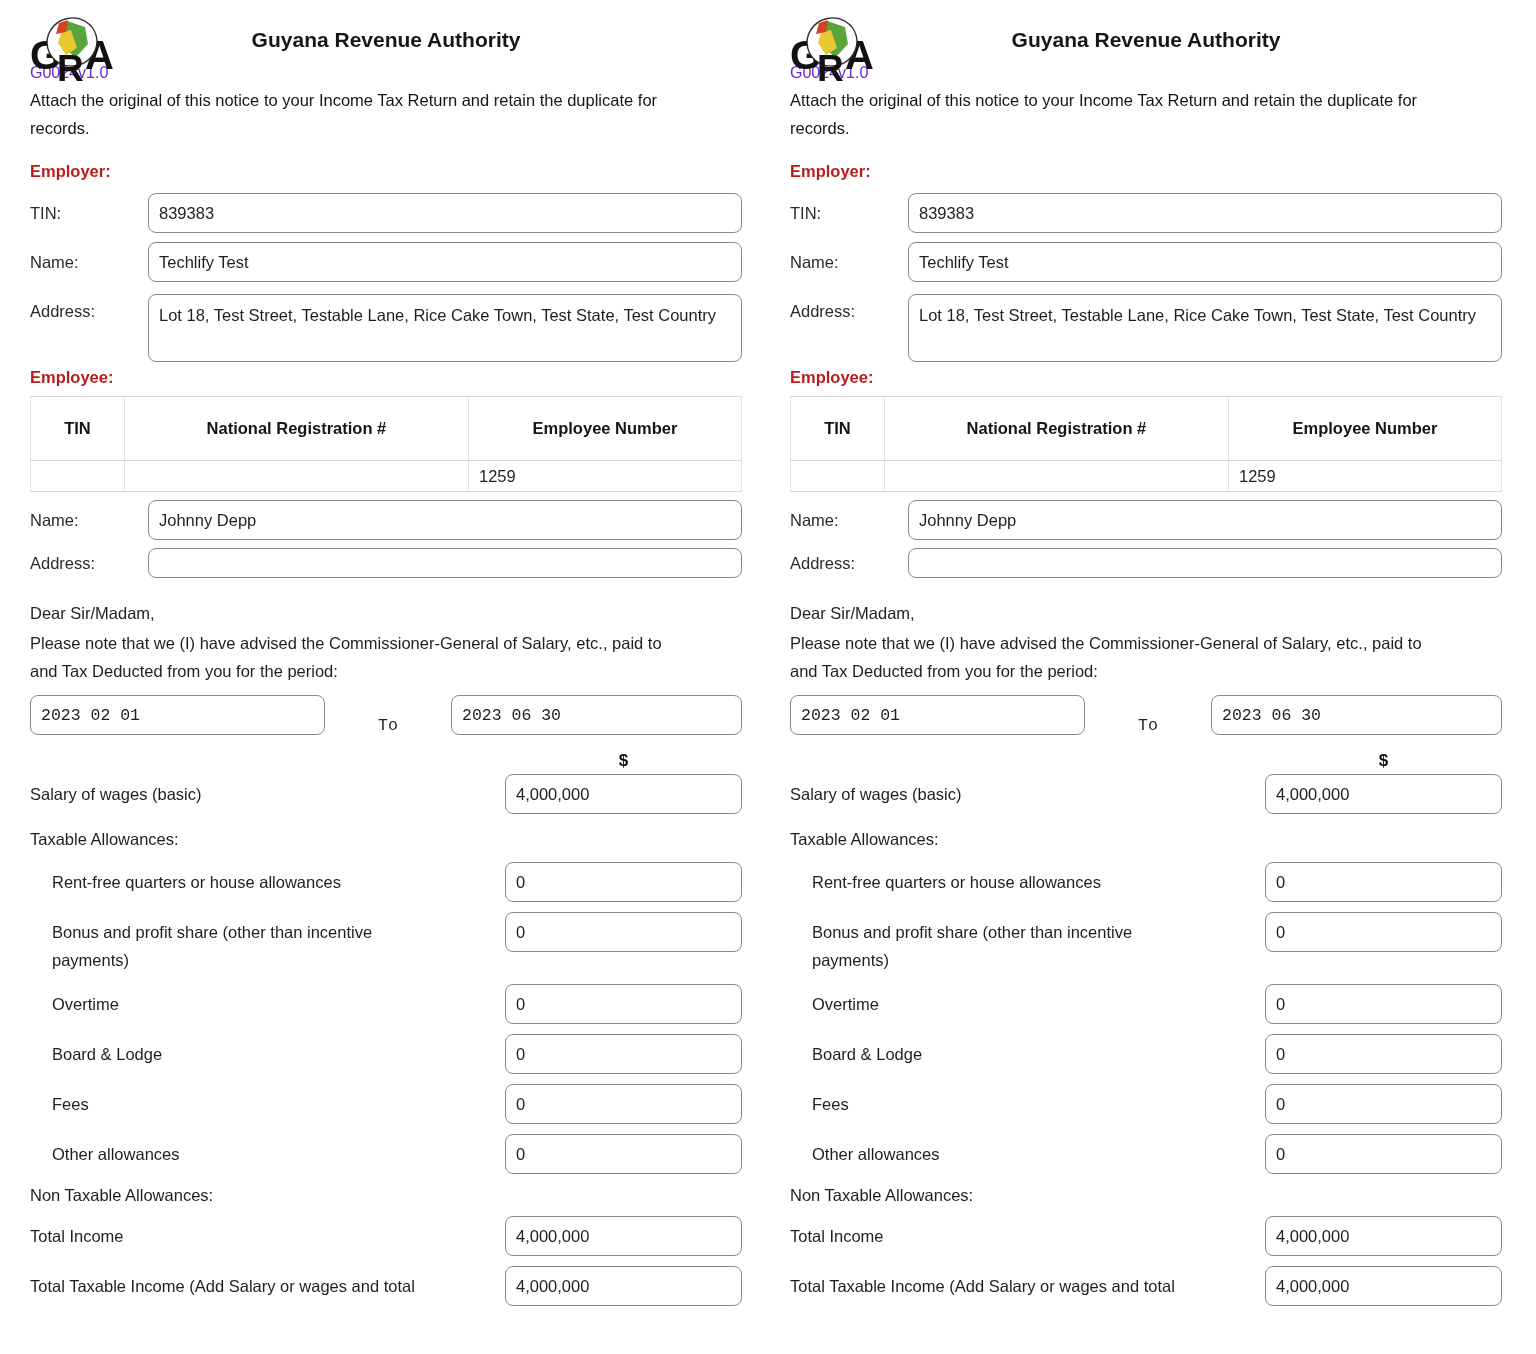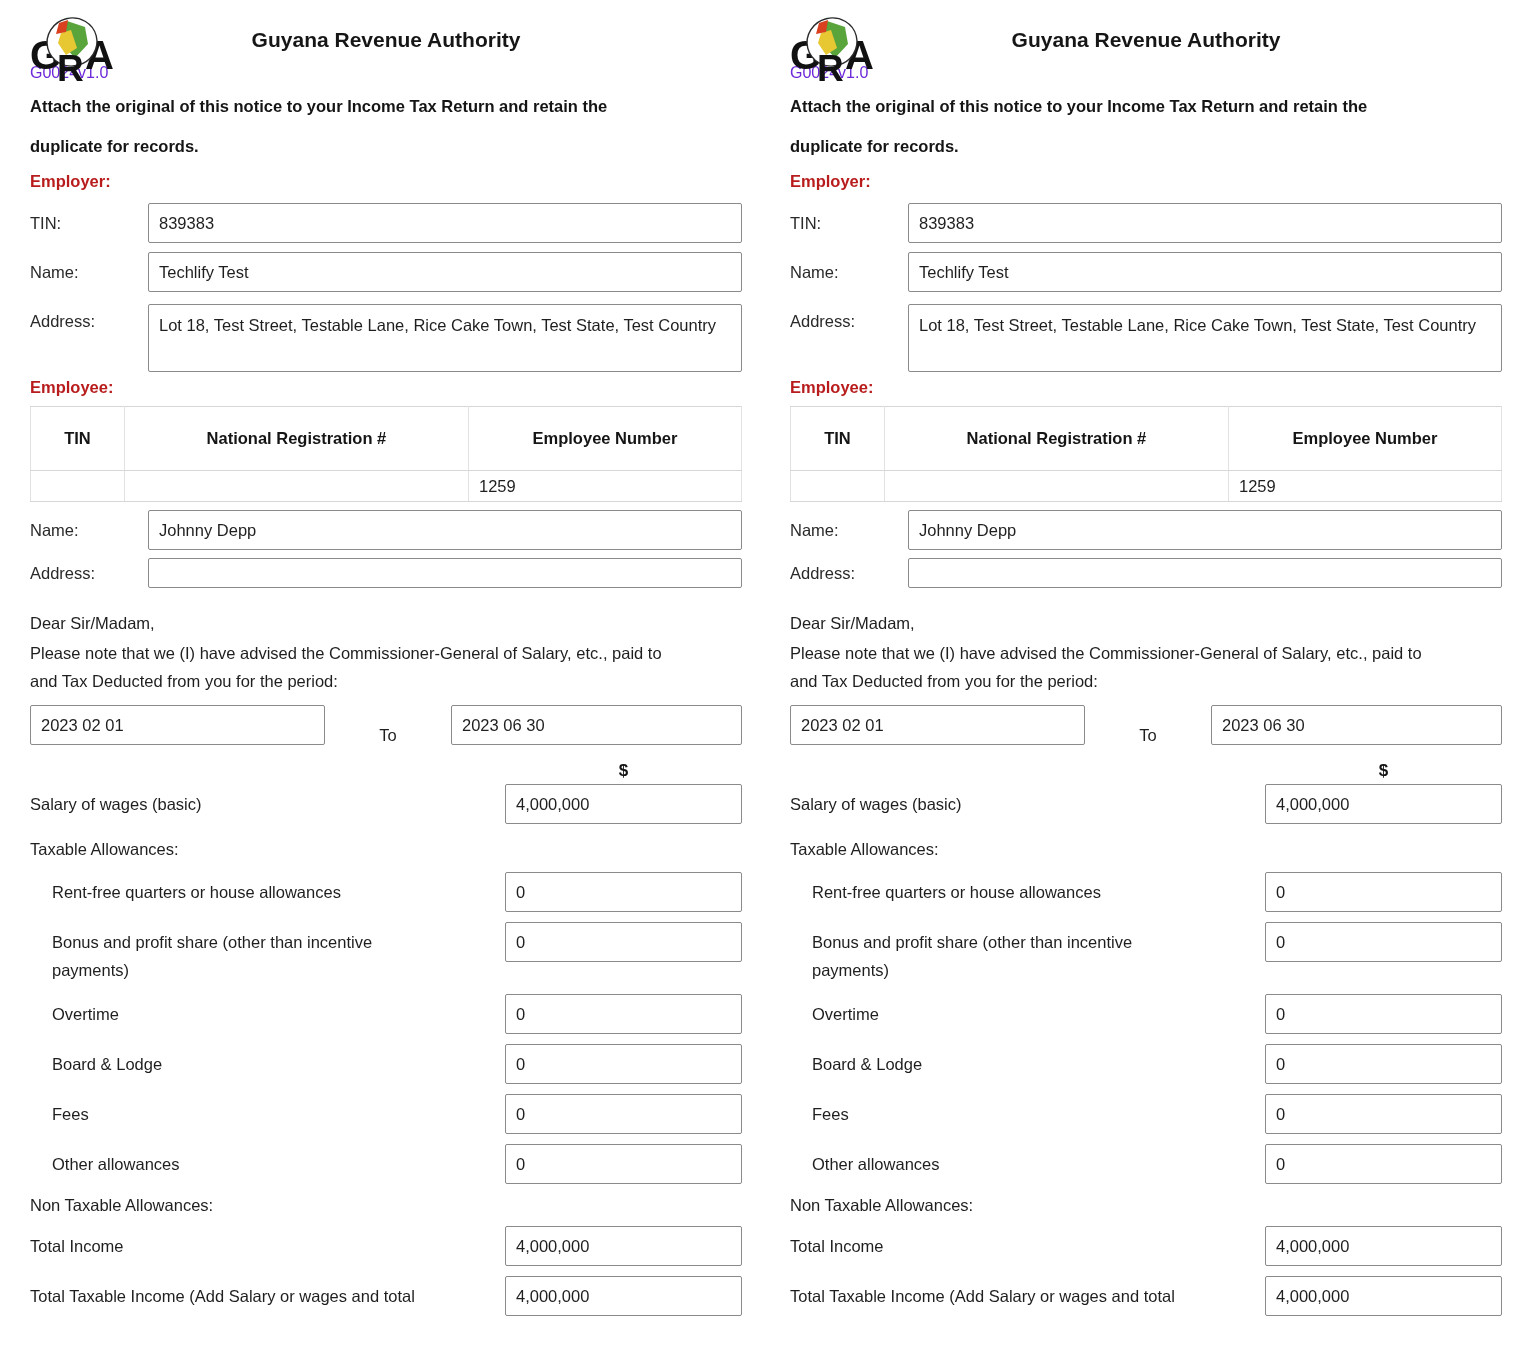--- a/index.html
+++ b/index.html
@@ -17,54 +17,54 @@
   .form-copy { flex: 0 0 712px; width: 712px; }
 
   
   .copy-header { position: relative; text-align: center; }
   .logo { position: absolute; left: 0; top: 0; width: 84px; height: 70px; }
   .org-title { margin: 0; padding-top: 14px; font-size: 21px; font-weight: bold; color: #161616; }
   .form-code { margin: 13px 0 0 0; font-size: 21px; font-weight: bold; color: #161616; }
   .variant { text-decoration: underline; text-decoration-thickness: 2px; text-underline-offset: 4px; }
 
   .version { margin-top: 12px; font-size: 16px; color: #6d28d9; }
-  .note { margin: 4px 0 2px 0; max-width: 646px; font-size: 16.5px; font-weight: bold; line-height: 40px; color: #151515; }
+  .note { margin: 4px 0 16px 0; max-width: 646px; font-size: 16.5px; font-weight: normal; line-height: 28px; color: #151515; }
   .section-label { margin-top: 2px; font-size: 16.5px; font-weight: bold; line-height: 26px; color: #b91c1c; }
   .employee-label { }
 
   
   .field-row { display: flex; align-items: center; margin-top: 9px; }
   .field-row.top { align-items: flex-start; }
   .field-label { flex: 0 0 118px; font-size: 16.5px; color: #2a2a2a; }
   .field-row.top .field-label { padding-top: 8px; }
 
   .box {
     border: 1.5px solid #8a8a8a;
-    border-radius: 2px;
+    border-radius: 8px;
     background: #fff;
     font-family: inherit;
     font-size: 16.5px;
     color: #1f1f1f;
     padding: 0 10px;
     outline: none;
   }
   input.box { height: 40px; flex: 1 1 auto; width: 100%; }
   input.box.short { height: 30px; }
   .box.multiline { flex: 1 1 auto; min-height: 68px; padding: 6px 10px; line-height: 28px; }
 
   
   .emp-table { width: 100%; border-collapse: collapse; margin-top: 6px; }
   .emp-table th, .emp-table td { border: 1px solid #d6d6d6; border-left-color: #e2e2e2; border-right-color: #e2e2e2; }
   .emp-table th { height: 64px; font-size: 16.5px; font-weight: bold; text-align: center; color: #151515; }
   .emp-table td { height: 31px; font-size: 16.5px; padding: 2px 10px; text-align: left; }
 
   
   .salutation { margin: 26px 0 0 0; font-size: 16.5px; }
   .letter-body { margin: 6px 0 0 0; max-width: 640px; font-size: 16.5px; line-height: 28px; }
-  .period-row { display: flex; align-items: center; margin-top: 10px; }
+  .period-row { display: flex; align-items: center; margin-top: 10px; font-family: Liberation Mono, monospace; }
   .period-row input.box { flex: 0 0 295px; width: 295px; }
   .period-row input.box.second { flex: 0 0 291px; width: 291px; }
   .to-label { flex: 1 1 auto; text-align: center; font-size: 16.5px; margin-top: 20px; }
 
   
   .currency-row { display: flex; margin-top: 16px; }
   .currency-spacer { flex: 1 1 auto; }
   .currency-symbol { flex: 0 0 237px; text-align: center; font-size: 17px; font-weight: bold; color: #151515; }
   .amount-row { display: flex; align-items: center; margin-top: 10px; }
   .amount-row.align-top { align-items: flex-start; }

